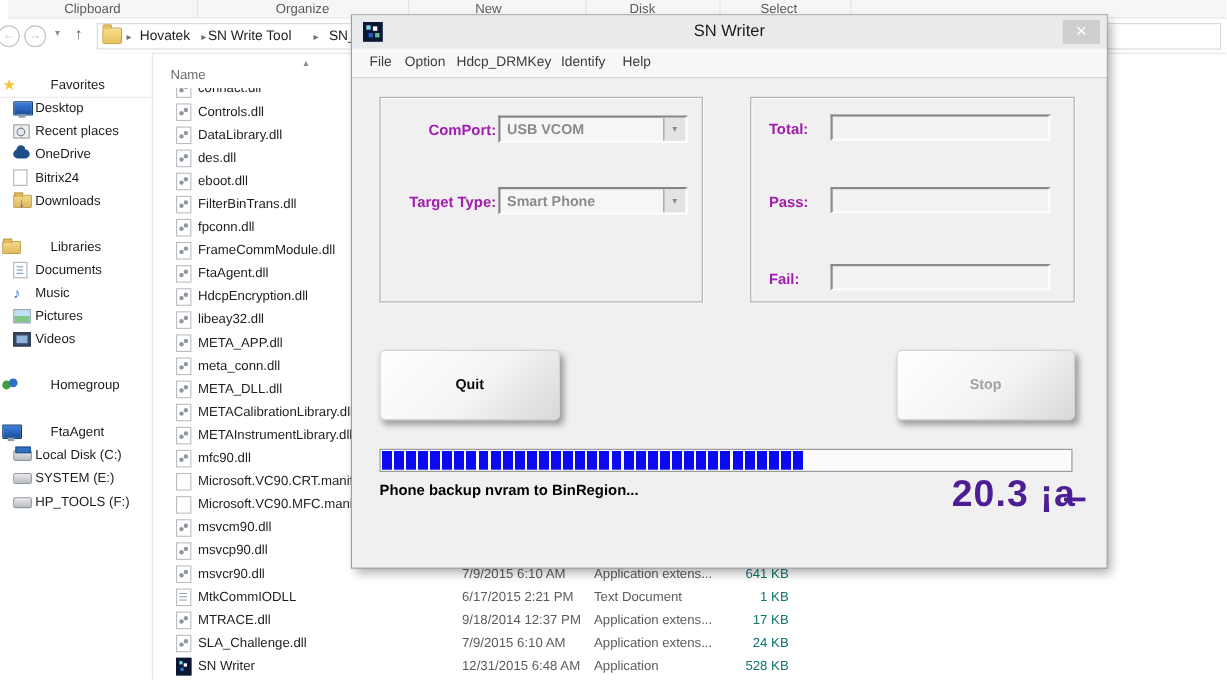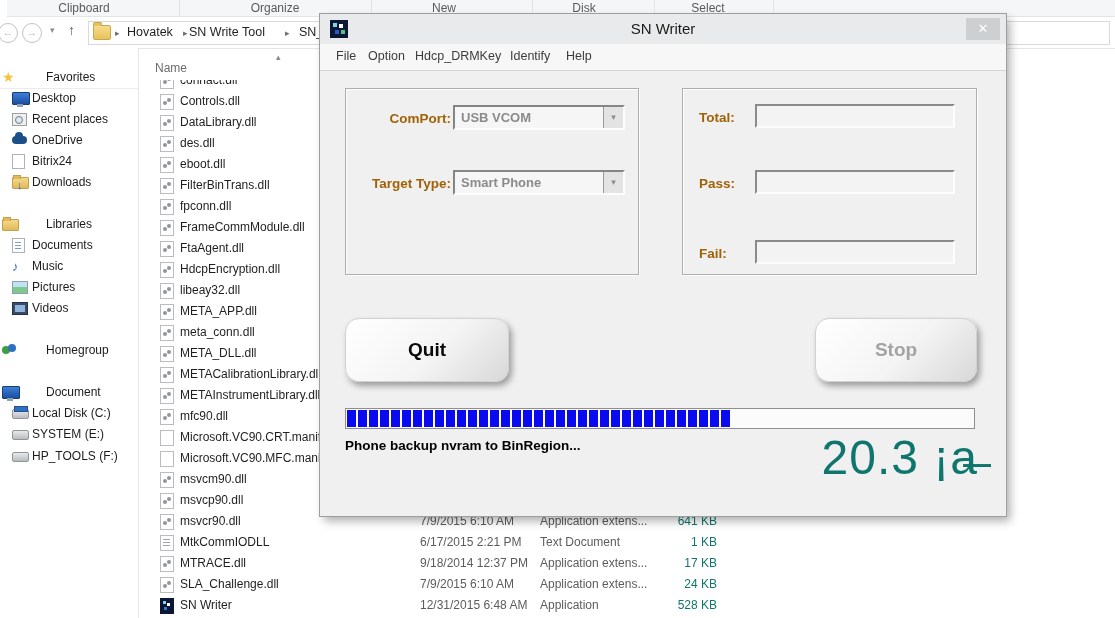--- a/index.html
+++ b/index.html
@@ -82,45 +82,45 @@
   #dlgtitle{width:686px;text-align:center;top:6px;font-size:15px;color:#1b1b1b;}
   #dlgicon{left:10px;top:6px;width:18px;height:18px;background:#0a1633;}
   #dlgicon::after{content:"";position:absolute;left:3px;top:3px;width:4px;height:4px;background:#7fd4e8;
           box-shadow:6px 1px 0 #ffffff,2px 7px 0 #2a57c4,8px 7px 0 #57c08a;}
   #closebtn{right:6px;top:4px;width:34px;height:22px;background:#cdcfd0;color:#fff;
             font-size:13px;font-weight:bold;text-align:center;line-height:22px;cursor:default;}
   #menubar{left:0;top:30px;width:686px;height:26px;background:#f7f7f7;border-bottom:1px solid #d6d6d6;}
   .mitem{position:absolute;top:5px;font-size:12.5px;color:#3c3c3c;}
 
   .groupbox{border:1px solid #aeaeae;box-shadow:inset 1px 1px 0 #fdfdfd,1px 1px 0 #fdfdfd;background:#f0f0f0;}
-  .dlabel{font-weight:bold;font-size:13.5px;color:#a16207;white-space:nowrap;}
+  .dlabel{font-weight:bold;font-size:13.5px;color:#a21caf;white-space:nowrap;}
   .combo{background:#f6f6f6;border-top:2px solid #858585;border-left:2px solid #858585;
          border-bottom:2px solid #fdfdfd;border-right:2px solid #fdfdfd;}
   .combo .cval{position:absolute;left:6px;top:3px;font-size:13px;font-weight:bold;color:#8b8b8b;white-space:nowrap;}
   .combo .cbtn{position:absolute;right:0;top:0;bottom:0;width:19px;background:#e3e3e3;border-left:1px solid #9b9b9b;
                color:#8d8d8d;font-size:9px;text-align:center;line-height:21px;}
   .tfield{background:#f3f3f3;border-top:2px solid #8a8a8a;border-left:2px solid #8a8a8a;
           border-bottom:2px solid #fdfdfd;border-right:2px solid #fdfdfd;}
 
   #sysconfig{left:8px;top:145px;width:272px;height:34px;
              background:linear-gradient(110deg,#f7f7f7 0%,#ececec 45%,#bfbfbf 100%);
              color:#9b9b9b;font-size:14.5px;font-weight:bold;text-align:center;line-height:34px;
              box-shadow:1px 2px 3px rgba(0,0,0,.25);cursor:default;}
-  .bigbtn{border-radius:14px;border:1px solid #d2d2d2;
+  .bigbtn{border-radius:5px;border:1px solid #d2d2d2;
           background:linear-gradient(135deg,#ffffff 0%,#f4f4f4 55%,#d8d8d8 100%);
           box-shadow:3px 4px 6px rgba(0,0,0,.35);
-          font-size:19px;font-weight:bold;text-align:center;cursor:default;}
+          font-size:13px;font-weight:bold;text-align:center;cursor:default;}
   #quitbtn{left:25px;top:304px;width:162px;height:62px;line-height:62px;color:#0a0a0a;}
   #stopbtn{left:495px;top:304px;width:160px;height:62px;line-height:62px;color:#a3a3a3;}
 
   #pbar{left:25px;top:394px;width:628px;height:19px;background:#fbfbfb;border:1px solid #8f8f8f;}
   #pfill{position:absolute;left:1px;top:1px;bottom:1px;width:61%;
          background:repeating-linear-gradient(90deg,#0a0af0 0px,#0a0af0 9px,#fbfbfb 9px,#fbfbfb 11px);}
   #statusmsg{left:25px;top:424px;font-size:13.5px;font-weight:bold;color:#000;}
-  #redoverlay{right:28px;top:416px;font-size:48px;color:#0f766e;letter-spacing:1px;}
+  #redoverlay{right:28px;top:416px;font-size:34px;color:#4c1d95;letter-spacing:1px;font-weight:bold;}
 </style>
 </head>
 <body>
 
 <div id="screen">
 
   <div id="ribbon" class="abs">
     <span class="rlabel" style="left:77px">Clipboard</span>
     <span class="rlabel" style="left:268px">Organize</span>
     <span class="rlabel" style="left:437px">New</span>
@@ -194,21 +194,21 @@
     <div class="sitem chd" style="top:250px">
         <span class="sic ic-vid"></span>
         <span class="lbl">Videos</span>
       </div>
     <div class="sitem sec" style="top:292px">
         <span class="sic ic-home"></span>
         <span class="lbl">Homegroup</span>
       </div>
     <div class="sitem sec" style="top:334px">
         <span class="sic ic-mon"></span>
-        <span class="lbl">Document</span>
+        <span class="lbl">FtaAgent</span>
       </div>
     <div class="sitem chd" style="top:355px">
         <span class="sic ic-drive c"></span>
         <span class="lbl">Local Disk (C:)</span>
       </div>
     <div class="sitem chd" style="top:376px">
         <span class="sic ic-drive"></span>
         <span class="lbl">SYSTEM (E:)</span>
       </div>
     <div class="sitem chd" style="top:398px">

